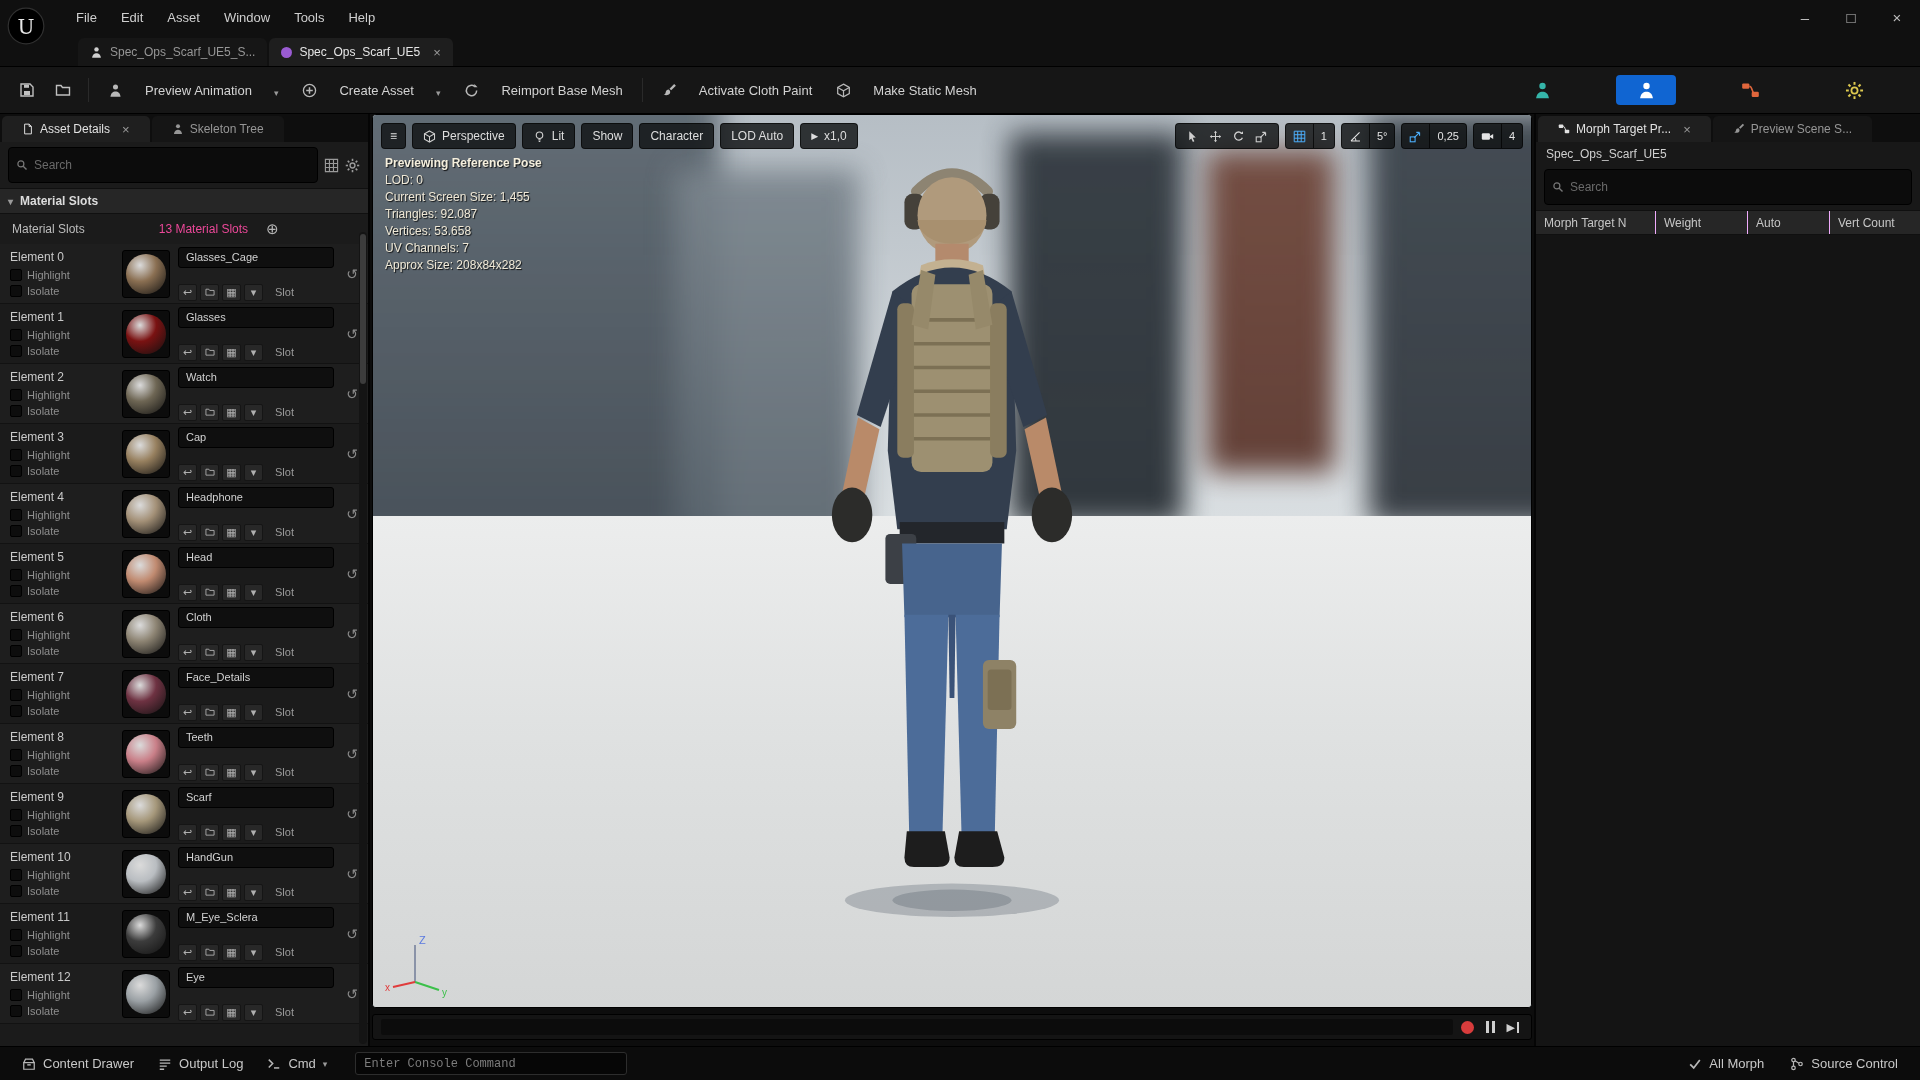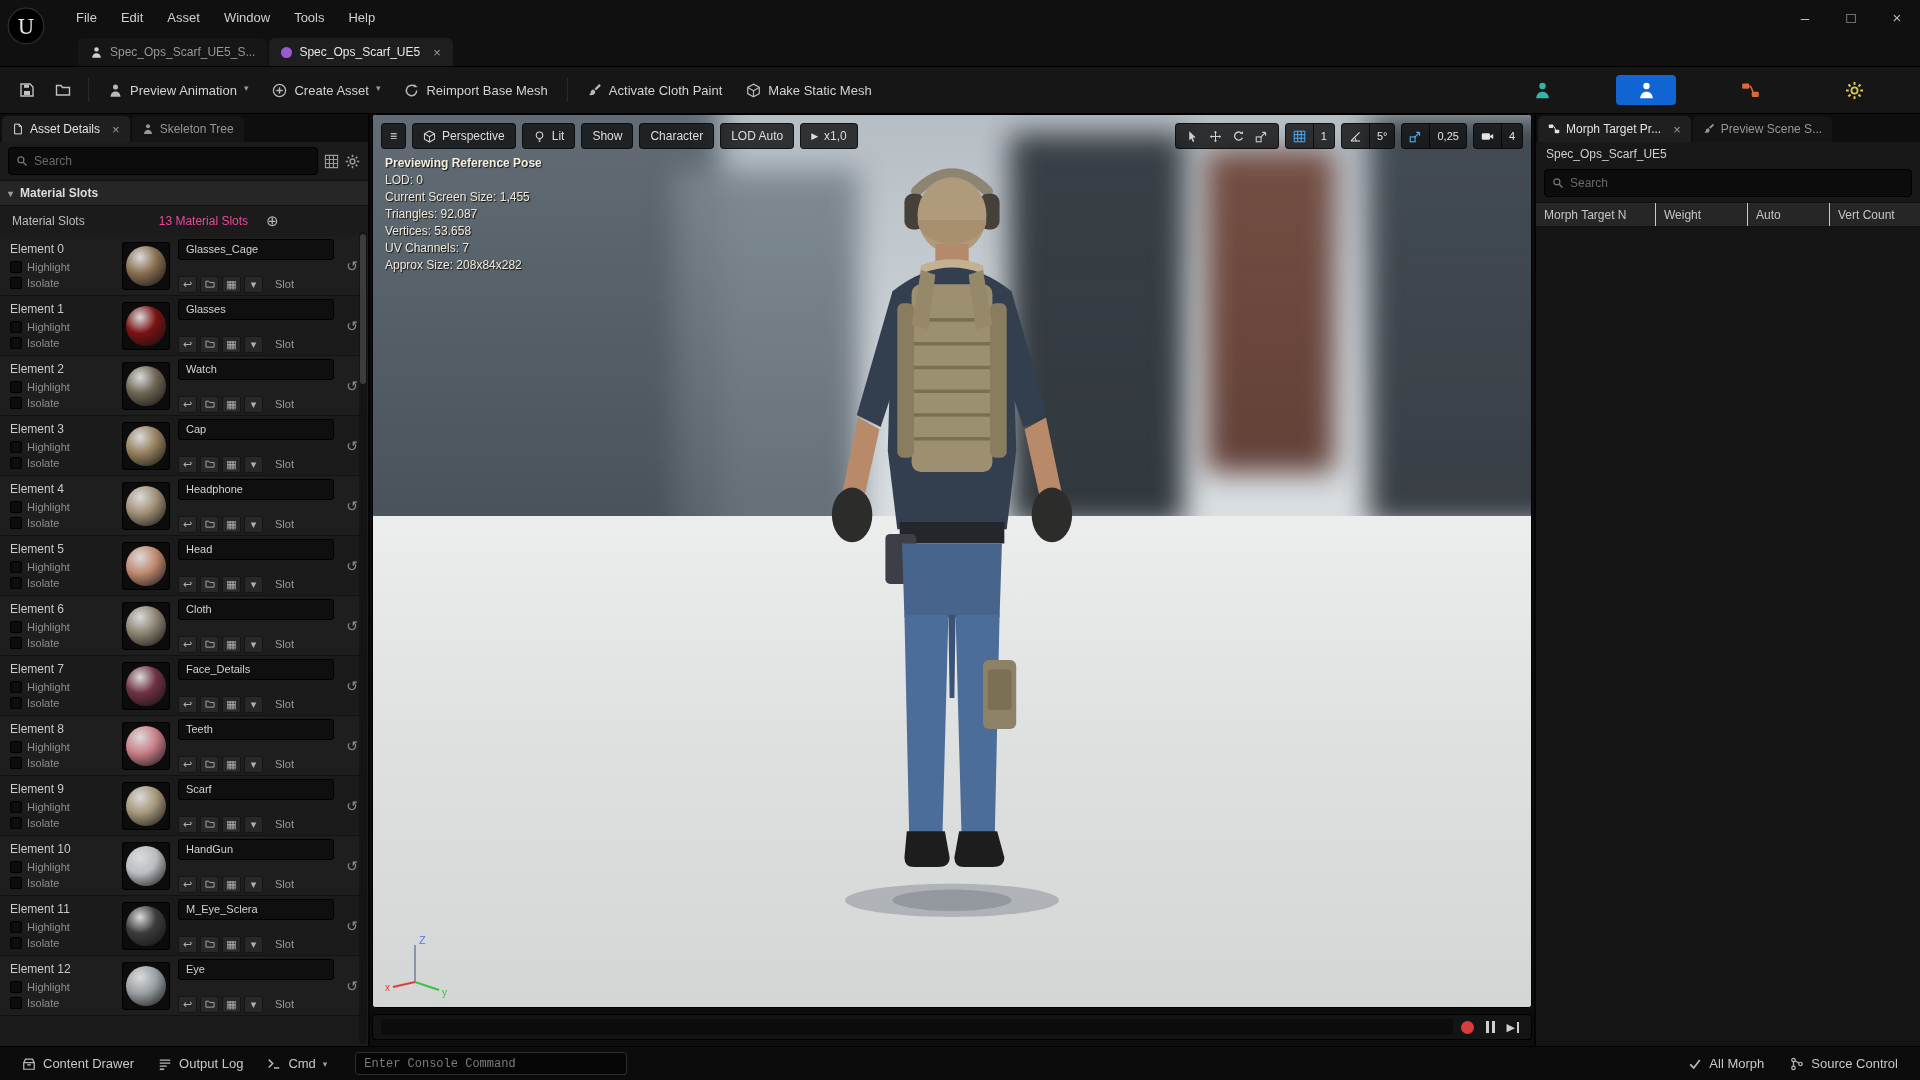--- a/index.html
+++ b/index.html
@@ -19,40 +19,40 @@
   .tab{height:28px;display:flex;align-items:center;gap:7px;padding:0 12px;background:#161616;border-radius:6px 6px 0 0;font-size:12px;color:#969696}
   .tab.active{background:#1e1e1e;color:#e6e6e6}
   .tab-ico{width:13px;height:13px;color:#cfcfcf}
   .dot-purple{width:11px;height:11px;border-radius:50%;background:var(--asset_icon_purple,#9a5bd2)}
   .tab-close{margin-left:6px;color:#9a9a9a;font-size:13px;line-height:1}
 
   
   .toolbar{height:48px;background:#161616;border-top:1px solid #000;border-bottom:1px solid #000;
     display:flex;align-items:center;padding:0 10px;gap:2px;flex:none}
   .icon-btn{width:34px;height:32px;display:flex;align-items:center;justify-content:center;background:none;border:none;color:#c0c0c0;border-radius:4px}
-  .tbtn{display:flex;align-items:flex-start;gap:7px;padding:7px 11px;font-size:13px;color:#d2d2d2;background:none;border:none;border-radius:4px}
+  .tbtn{display:flex;align-items:flex-end;gap:22px;padding:7px 11px;font-size:13px;color:#d2d2d2;background:none;border:none;border-radius:4px}
   .tbtn .ico{width:15px;height:15px;color:#b8b8b8}
   .caret{font-size:9px;color:#9a9a9a}
   .tsep{width:1px;height:24px;background:#2a2a2a;margin:0 6px}
   .mode-group{margin-left:auto;display:flex;gap:44px;padding-right:26px;align-items:center}
   .mode-btn{width:60px;height:30px;border-radius:4px;display:flex;align-items:center;justify-content:center;background:none;border:none}
   .mode-btn .ico{width:19px;height:19px}
   .mode-btn.active{background:var(--accent_blue,#0f62cf)}
   .mode-skel{color:#35b5a9}.mode-mesh{color:#fff}.mode-anim{color:#e0663c}.mode-phys{color:#ddc94f}
 
   
   .main{flex:1;display:flex;gap:2px;background:#050505;min-height:0}
 
   
   .panel-tabs{height:28px;display:flex;background:#0e0e0e;gap:2px;align-items:flex-end;padding-left:2px;flex:none}
-  .panel-tab{height:26px;padding:0 10px;display:flex;gap:6px;align-items:center;font-size:12px;color:#969696;background:#151515;border-radius:5px 5px 0 0}
+  .panel-tab{height:26px;padding:0 20px;display:flex;gap:6px;align-items:center;font-size:12px;color:#969696;background:#151515;border-radius:5px 5px 0 0}
   .panel-tab.active{background:#1f1f1f;color:#e2e2e2}
   .panel-tab .ico{width:12px;height:12px}
   .search-row{display:flex;align-items:center;gap:6px;padding:5px 8px;flex:none}
-  .search-box{flex:1;display:flex;align-items:center;gap:6px;height:28px;background:#0c0c0c;border:1px solid #000;border-radius:4px;padding:0 7px}
+  .search-box{flex:1;display:flex;align-items:center;gap:6px;height:36px;background:#0c0c0c;border:1px solid #000;border-radius:4px;padding:0 7px}
   .search-box .ico{width:12px;height:12px;color:#777;flex:none}
   .search-box input{flex:1;background:none;border:none;outline:none;color:#d0d0d0;font-size:12px;font-family:"Liberation Sans",sans-serif;min-width:0}
   .search-box input::placeholder{color:#6a6a6a}
   .sr-icon{width:18px;height:18px;color:#9a9a9a;flex:none}
 
   
   .left-panel{width:368px;background:#1b1b1b;display:flex;flex-direction:column;min-height:0;position:relative}
   .section-header{height:26px;display:flex;align-items:center;gap:7px;padding:0 8px;background:#262626;border-top:1px solid #101010;border-bottom:1px solid #101010;font-weight:bold;color:#dcdcdc;flex:none}
   .slots-row{height:30px;display:flex;align-items:center;padding:0 12px;gap:10px;color:#bdbdbd;flex:none}
   .slots-count{margin-left:64px;color:#ec4899}

